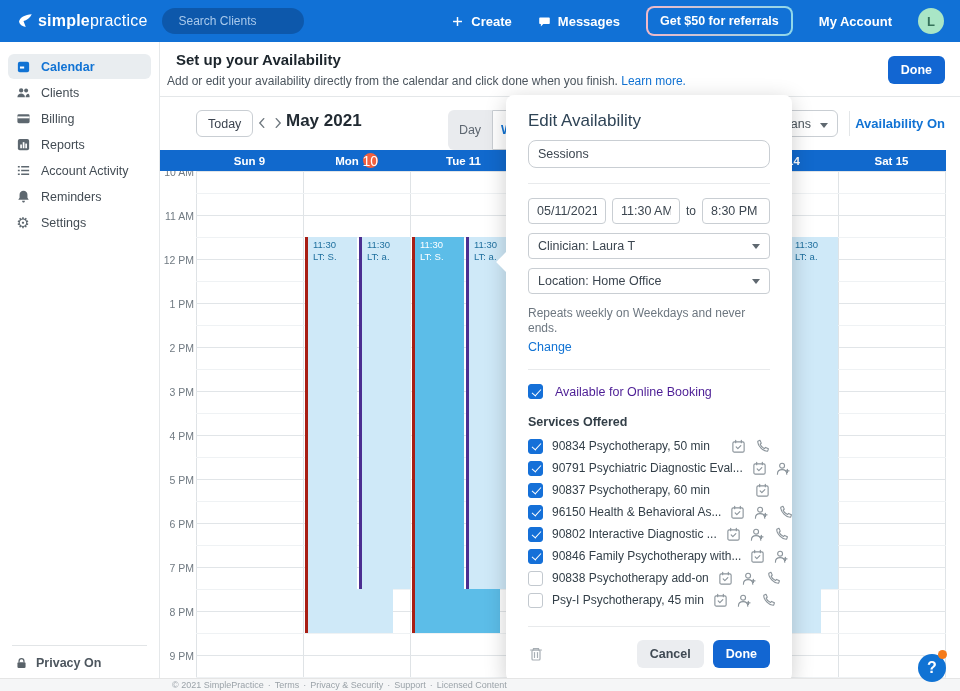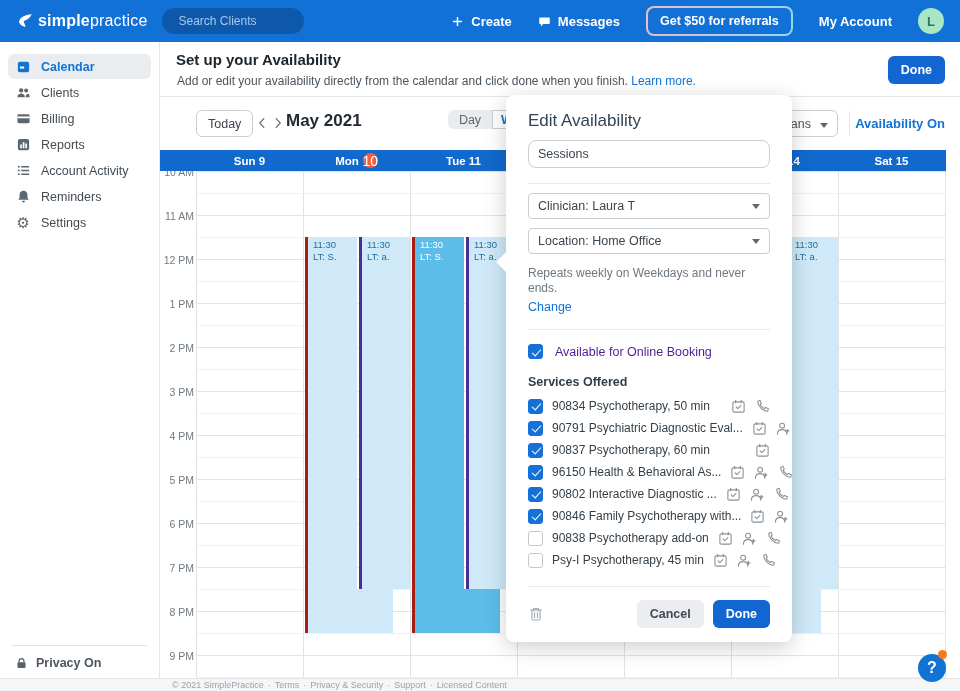--- a/index.html
+++ b/index.html
@@ -48,35 +48,35 @@
   .gear-glyph{font-size:15px;line-height:15px;}
   .side-div{position:absolute;left:12px;right:12px;bottom:32px;border-top:1px solid #e2e5e7;}
   .privacy{position:absolute;left:15px;bottom:8px;display:flex;align-items:center;gap:8px;
     font-size:12.5px;font-weight:600;color:#4d565e;cursor:pointer;}
   .privacy svg{width:13px;height:14px;}
 
   
   .band{position:absolute;left:160px;top:42px;right:0;height:55px;background:#fff;
     border-bottom:1px solid #e4e7e9;z-index:5;}
   .band-title{position:absolute;left:16px;top:9px;font-size:15px;font-weight:700;color:var(--text-dark);}
-  .band-sub{position:absolute;left:17px;top:32px;font-size:12px;color:var(--text-mid);}
+  .band-sub{position:absolute;left:7px;top:32px;font-size:12px;color:var(--text-mid);}
   .link{color:var(--brand);cursor:pointer;}
   .btn-blue{background:var(--btn-blue);color:#fff;font-size:12.5px;font-weight:700;
     border:0;border-radius:6px;padding:7px 13px;cursor:pointer;}
   .band .btn-blue{position:absolute;right:15px;top:14px;}
 
   
   .toolbar{position:absolute;left:160px;top:97px;right:0;height:53px;background:#fff;z-index:5;}
   .btn-today{position:absolute;left:36px;top:13px;height:27px;padding:0 11px;background:#fff;
     border:1px solid var(--border);border-radius:6px;font-size:12.5px;color:#3c4450;cursor:pointer;}
   .chev{position:absolute;top:16px;width:20px;height:20px;display:flex;align-items:center;
     justify-content:center;cursor:pointer;}
   .chev svg{width:14px;height:14px;}
   .month{position:absolute;left:126px;top:14px;font-size:17px;font-weight:700;color:#222b33;}
-  .seg{position:absolute;left:288px;top:13px;display:flex;height:19px;}
+  .seg{position:absolute;left:288px;top:13px;display:flex;height:40px;}
   .seg-day{width:44px;background:#e9ebee;border-radius:6px 0 0 6px;font-size:12.5px;color:#5d6670;
     display:flex;align-items:center;justify-content:center;cursor:pointer;}
   .seg-week{width:44px;background:#fff;border:1px solid var(--border);border-radius:0 6px 6px 0;
     font-size:12.5px;font-weight:700;color:var(--brand);display:flex;align-items:center;
     padding-left:8px;overflow:hidden;cursor:pointer;}
   .clin-dd{position:absolute;right:122px;top:13px;width:132px;height:27px;background:#fff;
     border:1px solid var(--border);border-radius:6px;font-size:12.5px;color:#4a545c;
     display:flex;align-items:center;justify-content:flex-end;padding-right:26px;cursor:pointer;}
   .caret{position:absolute;right:9px;top:12px;width:0;height:0;border-left:4.5px solid transparent;
     border-right:4.5px solid transparent;border-top:5px solid #5f6870;}
@@ -380,20 +380,26 @@
       <div class="day-cell" style="left:678px;">
           <span>Sat 15</span>
         </div>
     </div>
   </div>
 
   <div class="modal">
     <div class="m-title">Edit Availability</div>
     <input class="m-input" value="Sessions" style="">
     <div class="m-div"></div>
+    <div class="m-dtrow">
+      <input class="m-field m-date" value="05/11/2021" style="">
+      <input class="m-field m-time" value="11:30 AM" style="">
+      <span class="m-to">to</span>
+      <input class="m-field m-time" value="8:30 PM" style="">
+    </div>
     <div class="m-select">
       <span>Clinician: Laura T</span>
       <span class="caret"></span>
     </div>
     <div class="m-select">
       <span>Location: Home Office</span>
       <span class="caret"></span>
     </div>
     <div class="m-repeat">Repeats weekly on Weekdays and never ends.</div>
     <div class="m-change">Change</div>

